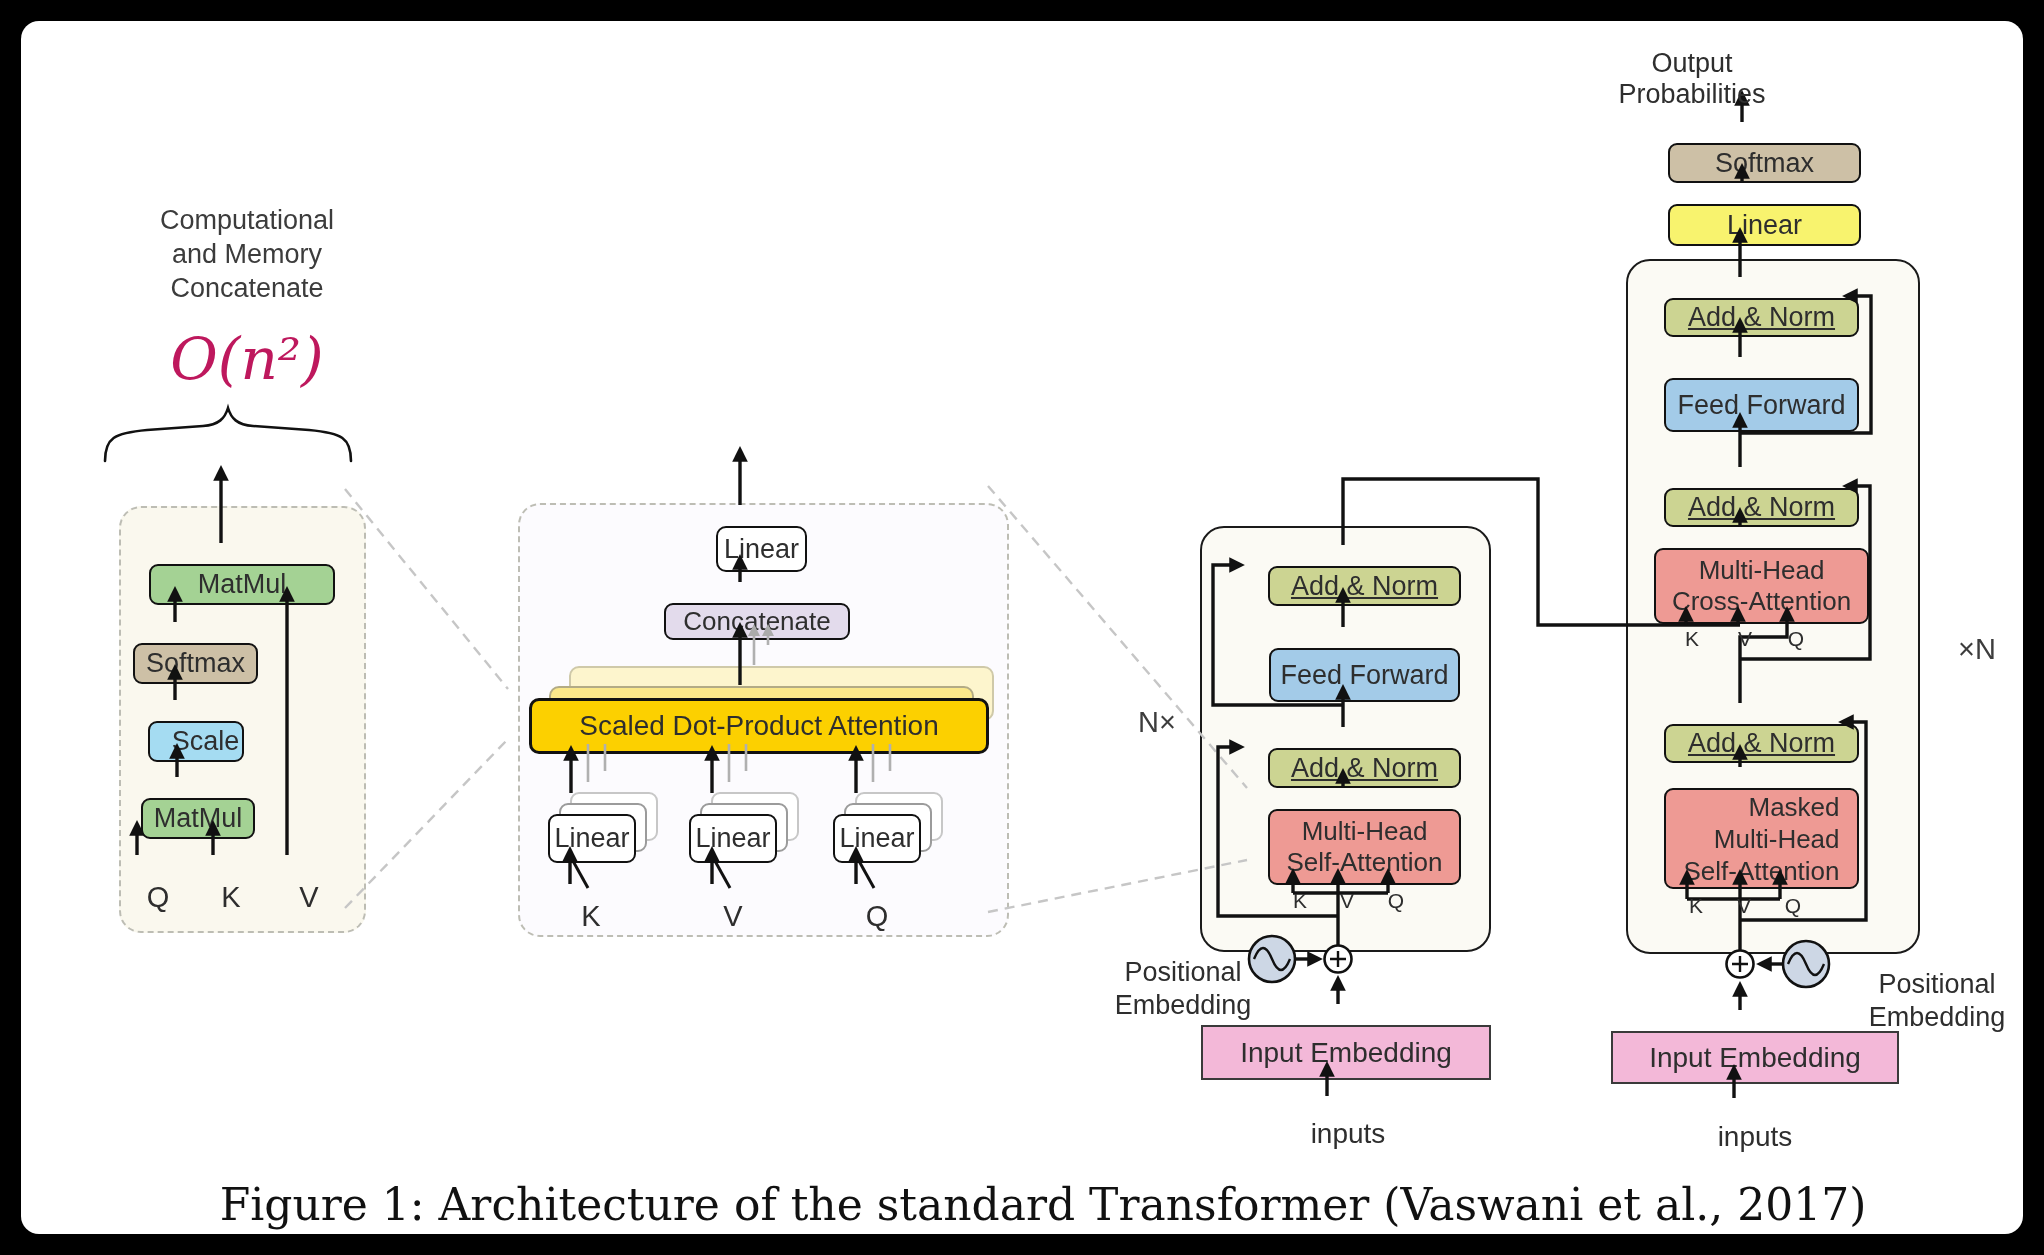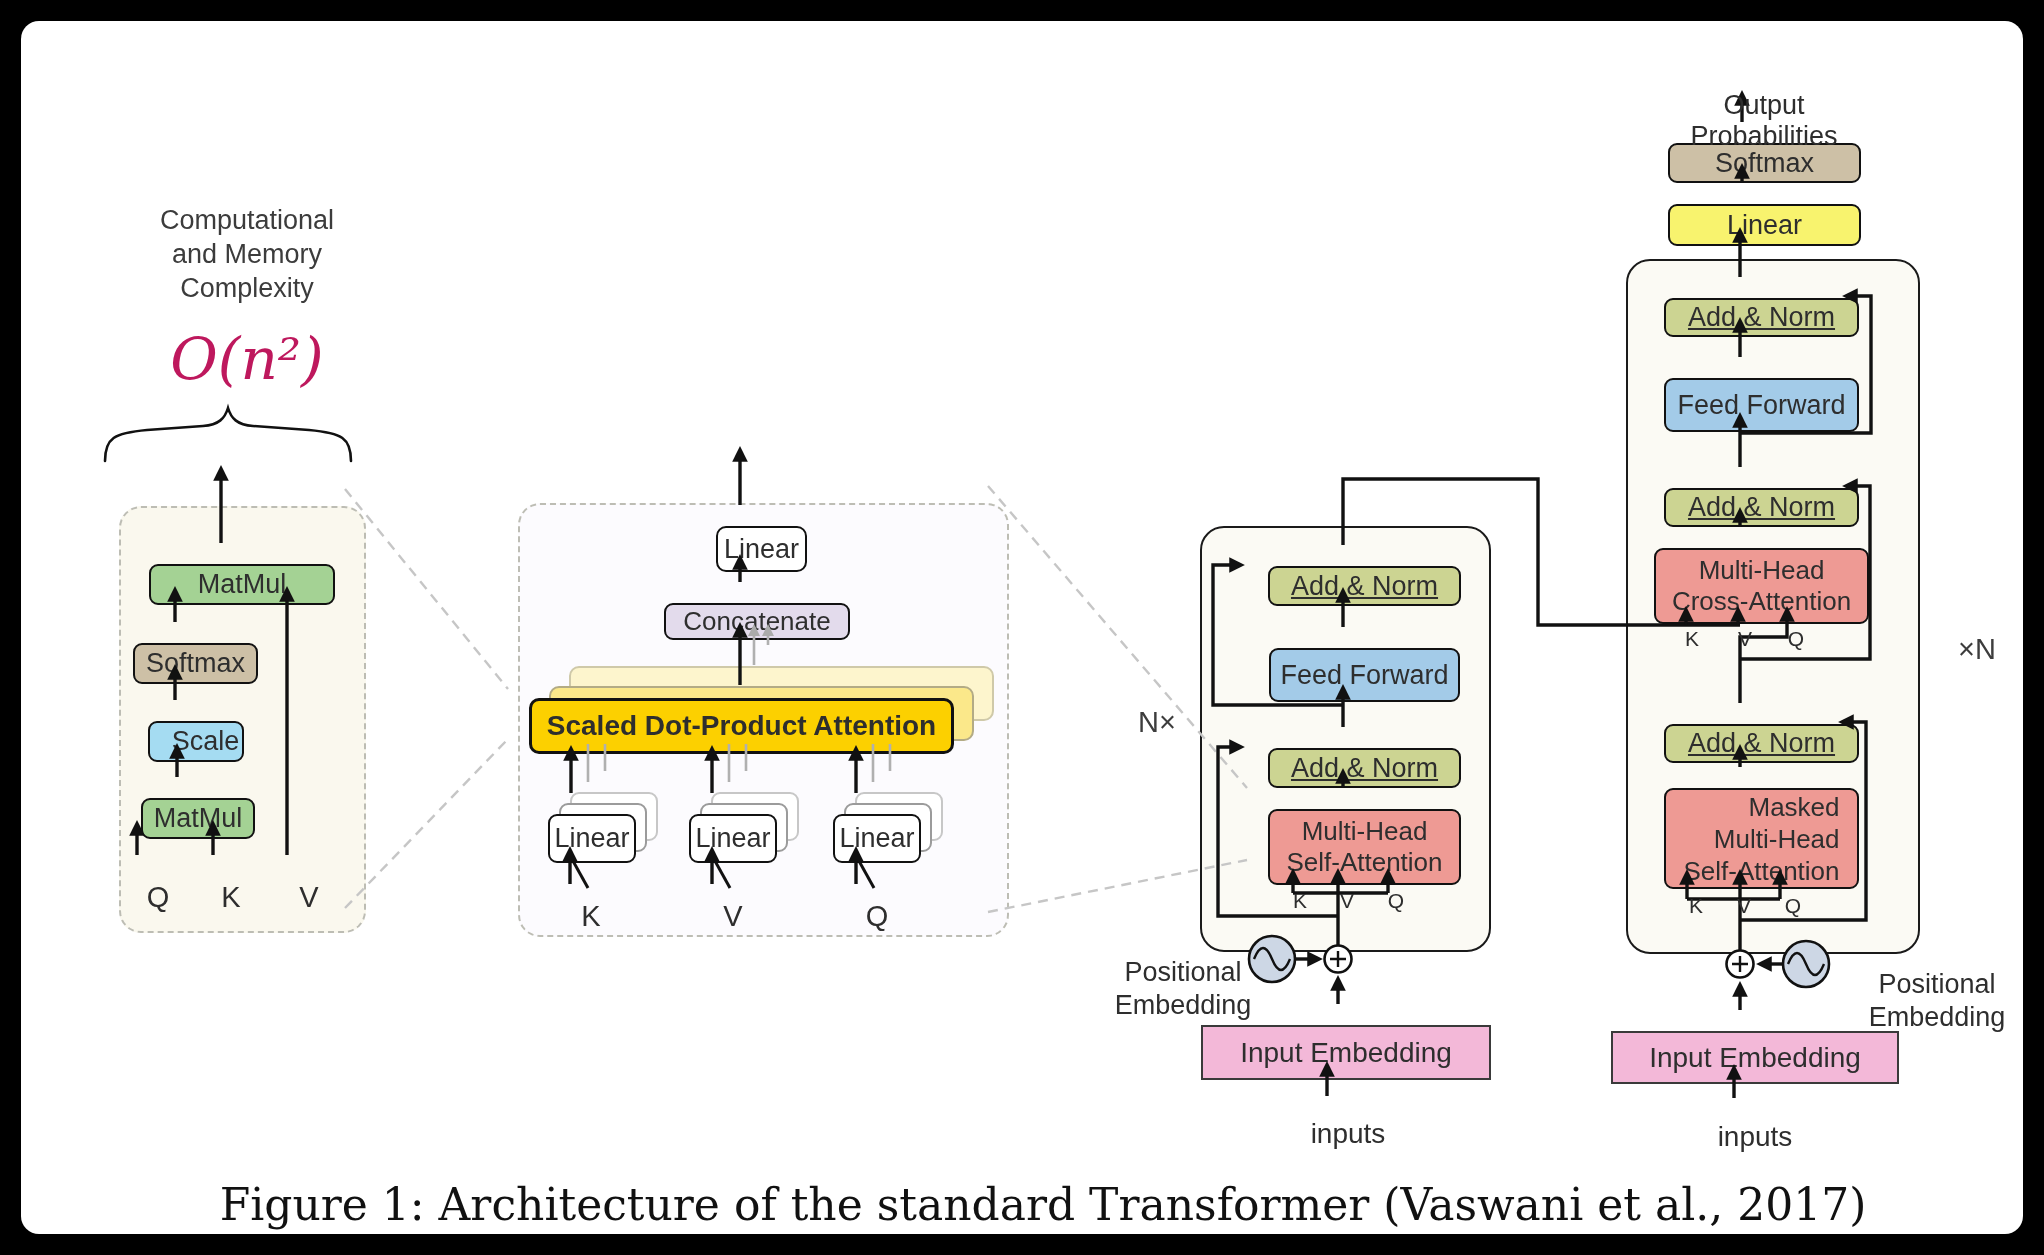--- a/index.html
+++ b/index.html
@@ -38,38 +38,38 @@
 <body>
 
 <div class="page">
   <div class="canvas">
 
     <div class="panel" style="left:98px;top:485px;width:247px;height:427px;background:var(--cream);"></div>
     <div class="panel" style="left:497px;top:482px;width:491px;height:434px;background:var(--lavwhite);"></div>
 
     <div class="lbl title f27" style="left:226px;top:233px;">Computational
 and Memory
-Complexity</div>
+Concatenate</div>
     <div class="lbl formula" style="left:226px;top:338px;">O(n²)</div>
 
     <div class="node green" style="left:128px;top:543px;width:186px;height:41px;">MatMul</div>
     <div class="node tan" style="left:112px;top:622px;width:125px;height:41px;">Softmax</div>
     <div class="node scaleblue" style="left:127px;top:700px;width:96px;height:41px;">Scale</div>
     <div class="node green" style="left:120px;top:777px;width:114px;height:41px;">MatMul</div>
 
     <div class="lbl f29" style="left:137px;top:876px;">Q</div>
     <div class="lbl f29" style="left:210px;top:876px;">K</div>
     <div class="lbl f29" style="left:288px;top:876px;">V</div>
 
     <div class="node white" style="left:695px;top:505px;width:91px;height:46px;border-radius:10px;">Linear</div>
     <div class="node lavbg f26" style="left:643px;top:582px;width:186px;height:37px;">Concatenate</div>
 
     <div class="node ghost" style="left:548px;top:645px;width:425px;height:55px;background:#fdf5cd;border:2px solid #cfc9a9;border-radius:10px;"></div>
     <div class="node ghost" style="left:528px;top:665px;width:425px;height:55px;background:#fbe88a;border:2px solid #b3ab85;border-radius:10px;"></div>
-    <div class="node gold f28" style="left:508px;top:677px;width:425px;height:56px;font-weight:bold;">Scaled Dot-Product Attention</div>
+    <div class="node gold f28" style="left:508px;top:677px;width:460px;height:56px;">Scaled Dot-Product Attention</div>
 
     <div class="node ghost white" style="left:549px;top:771px;width:88px;height:49px;border:2px solid #c7c7c7;"></div>
     <div class="node ghost white" style="left:538px;top:782px;width:88px;height:49px;border:2px solid #9b9b9b;"></div>
     <div class="node white f27" style="left:527px;top:793px;width:88px;height:49px;">Linear</div>
 
     <div class="node ghost white" style="left:690px;top:771px;width:88px;height:49px;border:2px solid #c7c7c7;"></div>
     <div class="node ghost white" style="left:679px;top:782px;width:88px;height:49px;border:2px solid #9b9b9b;"></div>
     <div class="node white f27" style="left:668px;top:793px;width:88px;height:49px;">Linear</div>
 
     <div class="node ghost white" style="left:834px;top:771px;width:88px;height:49px;border:2px solid #c7c7c7;"></div>
@@ -91,21 +91,21 @@
 
     <div class="lbl f21" style="left:1279px;top:880px;">K</div>
     <div class="lbl f21" style="left:1326px;top:880px;">V</div>
     <div class="lbl f21" style="left:1375px;top:880px;">Q</div>
 
     <div class="lbl f27" style="left:1162px;top:968px;line-height:33px;">Positional
 Embedding</div>
     <div class="node pink f28" style="left:1180px;top:1004px;width:290px;height:55px;">Input Embedding</div>
     <div class="lbl f28" style="left:1327px;top:1113px;">inputs</div>
 
-    <div class="lbl f27 mlh" style="left:1743px;top:58px;margin-top:42px;">Output
+    <div class="lbl f27 mlh" style="left:1671px;top:58px;">Output
 Probabilities</div>
     <div class="node tan" style="left:1647px;top:122px;width:193px;height:40px;">Softmax</div>
     <div class="node yellowbg" style="left:1647px;top:183px;width:193px;height:42px;">Linear</div>
 
     <div class="group-box" style="left:1605px;top:238px;width:294px;height:695px;"></div>
     <div class="lbl f29" style="left:1956px;top:628px;color:#3d3d3d;">×N</div>
 
     <div class="node olive" style="left:1643px;top:277px;width:195px;height:39px;">Add &amp; Norm</div>
     <div class="node ffblue" style="left:1643px;top:357px;width:195px;height:54px;">Feed Forward</div>
     <div class="node olive" style="left:1643px;top:467px;width:195px;height:39px;">Add &amp; Norm</div>

